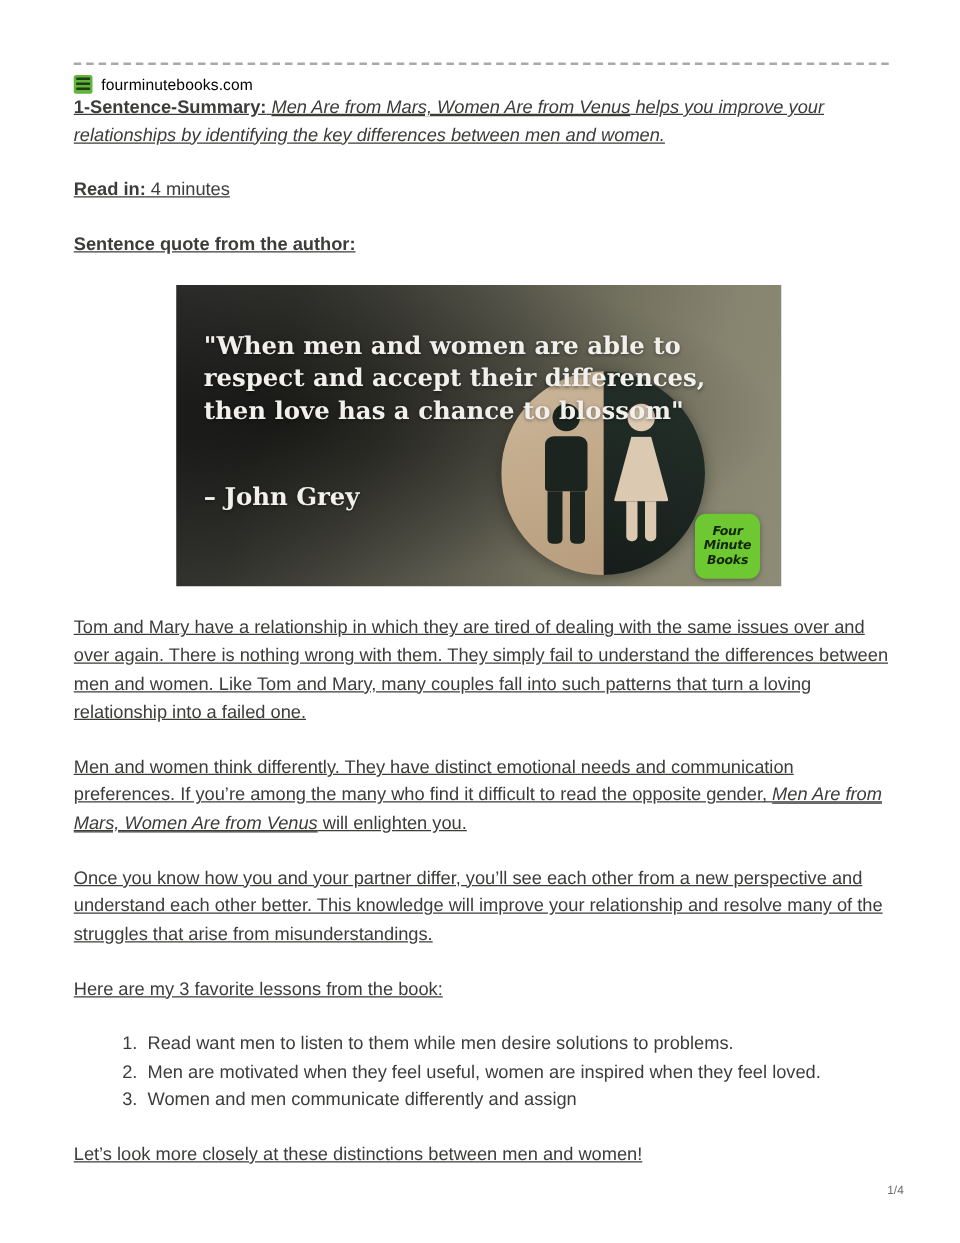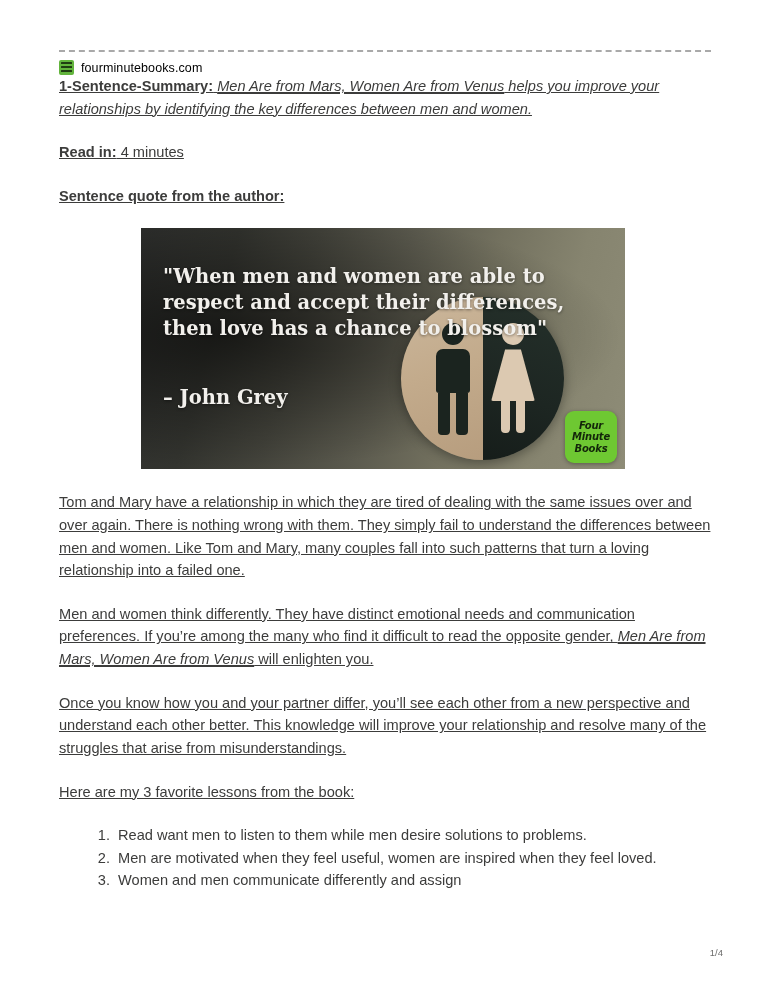--- a/index.html
+++ b/index.html
@@ -226,21 +226,21 @@
   .fig-legs::before { left: 0; }
   .fig-legs::after  { right: 0; }
   .fig-male .fig-legs::before, .fig-male .fig-legs::after { background:#1b241f; }
   .fig-female .fig-legs { top: 78px; height: 32px; width: 24px; }
   .fig-female .fig-legs::before, .fig-female .fig-legs::after {
     background:#dcc9b1; height: 32px; width: 9px;
   }
 
   .fmb-badge {
     position: absolute;
-    right: 8px;
+    right: 17px;
     bottom: 6px;
     width: 52px;
     height: 52px;
     border-radius: 9px;
     background: #6ec832;
     display: flex;
     flex-direction: column;
     align-items: center;
     justify-content: center;
     gap: 1px;
@@ -344,16 +344,17 @@
     <p class="para">Once you know how you and your partner differ, you’ll see each other from a new perspective and understand each other better. This knowledge will improve your relationship and resolve many of the struggles that arise from misunderstandings.</p>
 
     <p class="para">Here are my 3 favorite lessons from the book:</p>
 
     <ol class="lessons">
       <li>Read want men to listen to them while men desire solutions to problems.</li>
       <li>Men are motivated when they feel useful, women are inspired when they feel loved.</li>
       <li>Women and men communicate differently and assign</li>
     </ol>
 
+    <p class="para">Let’s look more closely at these distinctions between men and women!</p>
   </div>
 
   <div class="page-num">1/4</div>
 </div>
 
 </body></html>

